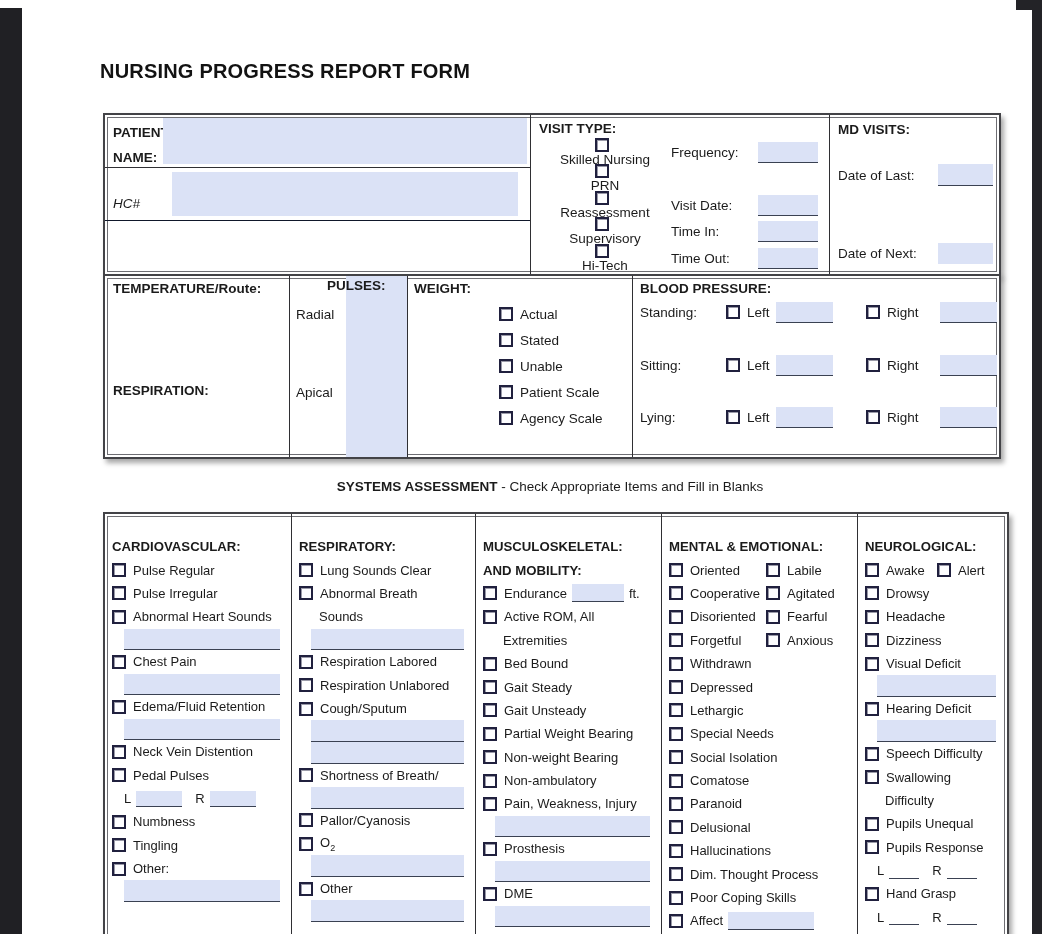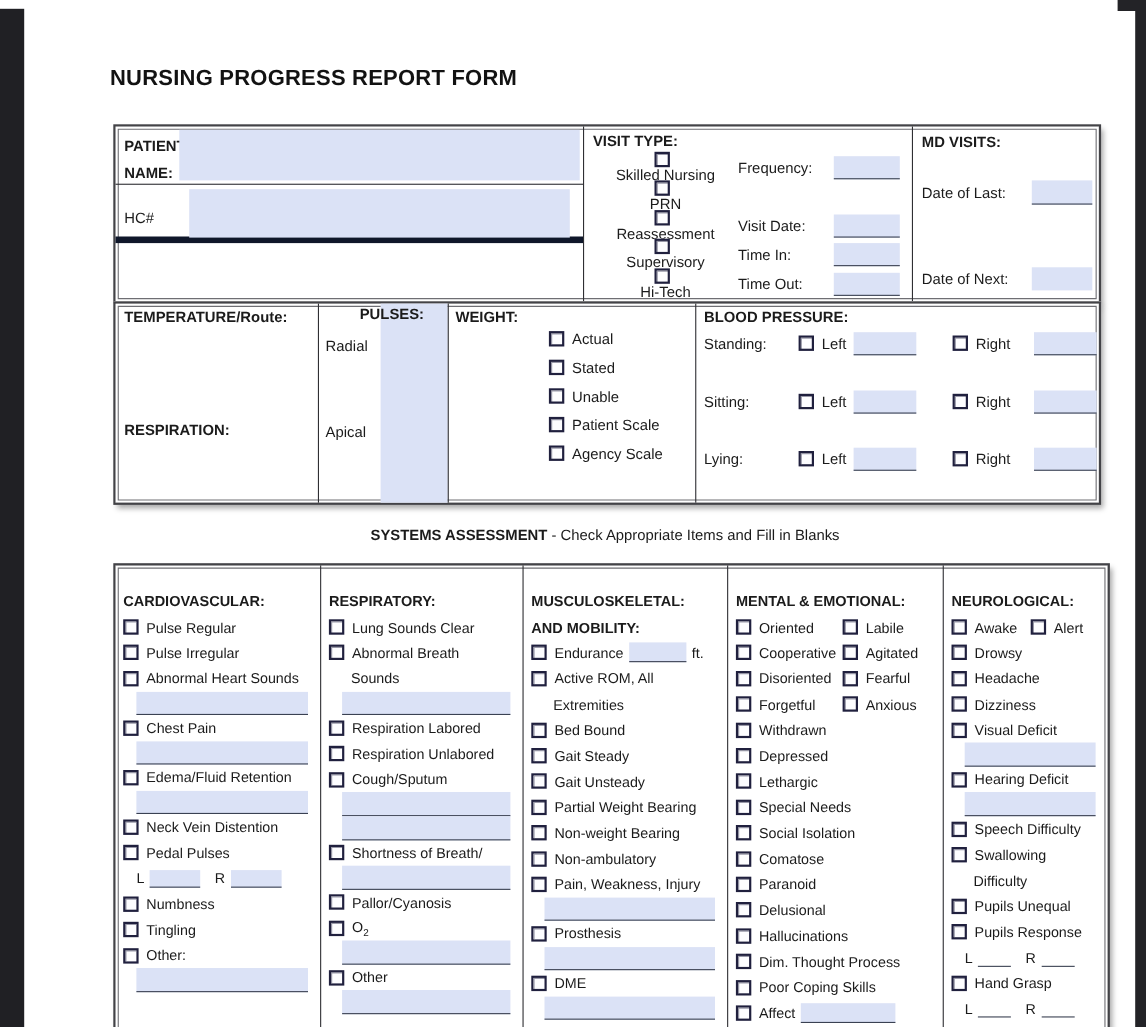--- a/index.html
+++ b/index.html
@@ -18,21 +18,21 @@
   .bl{border-left:1px solid #2f2f33;}
   .fld{background:#dbe2f6;display:inline-block;}
   .ul{border-bottom:1.4px solid #3a4152;}
   .cbx{display:inline-block;width:10px;height:10px;border:2px solid #20203e;background:#fdfdff;
        box-shadow:inset 1px 1px 0 rgba(32,32,62,.45);flex:none;margin-right:7px;}
   .bold{font-weight:bold;}
   
   .patient-col{width:425px;font-size:13.5px;}
   .prow{position:relative;box-sizing:border-box;}
   .prow1{height:53px;border-bottom:1px solid #2f2f33;}
-  .prow2{height:53px;border-bottom:6px solid #0f172a;}
+  .prow2{height:53px;border-bottom:1px solid #0f172a;font-style:italic;}
   .prow3{height:49px;}
   .pname{position:absolute;left:8px;top:5px;font-weight:bold;line-height:25px;}
   .pfld1{position:absolute;left:58px;top:3px;right:3px;bottom:3px;}
   .pfld2{position:absolute;left:67px;top:4px;width:346px;height:44px;}
   .plab2{position:absolute;left:8px;bottom:9px;}
   .pfld3{position:absolute;left:73px;top:3px;width:344px;height:41px;}
   .plab3{position:absolute;left:8px;bottom:8px;}
   .visit-col{width:299px;padding:3px 0 0 8px;font-size:13.5px;}
   .vhead{font-weight:bold;height:21px;line-height:21px;}
   .vrow{display:flex;align-items:center;height:26.5px;}
@@ -47,21 +47,21 @@
   .mdlab{width:100px;}
   .mdfld{width:55px;height:21px;}
   
   .temp-col{width:184px;font-size:13.5px;}
   .hpos{position:absolute;left:8px;font-weight:bold;}
   .pulses-col{width:118px;font-size:13.5px;}
   .pulse-strip{position:absolute;right:0;top:0;bottom:0;width:61px;}
   .plain-pos{position:absolute;left:6px;}
   .weight-col{width:225px;font-size:13.5px;}
   .wlist{position:absolute;left:91px;top:25px;}
-  .wrow{display:flex;height:26px;}
+  .wrow{display:flex;align-items:center;height:26px;}
   .bp-col{width:367px;font-size:13.5px;}
   .bprow{position:absolute;left:7px;right:2px;display:flex;align-items:center;height:24px;}
   .bprow:nth-of-type(2){top:24px;}
   .bprow:nth-of-type(3){top:77px;}
   .bprow:nth-of-type(4){top:129px;}
   .bplab{width:86px;}
   .bpgrp{display:flex;align-items:center;}
   .bpgrp.left{width:50px;}
   .bpgrp.right{width:74px;margin-left:33px;text-align:right;}
   .bpfld{width:57px;height:20px;}

